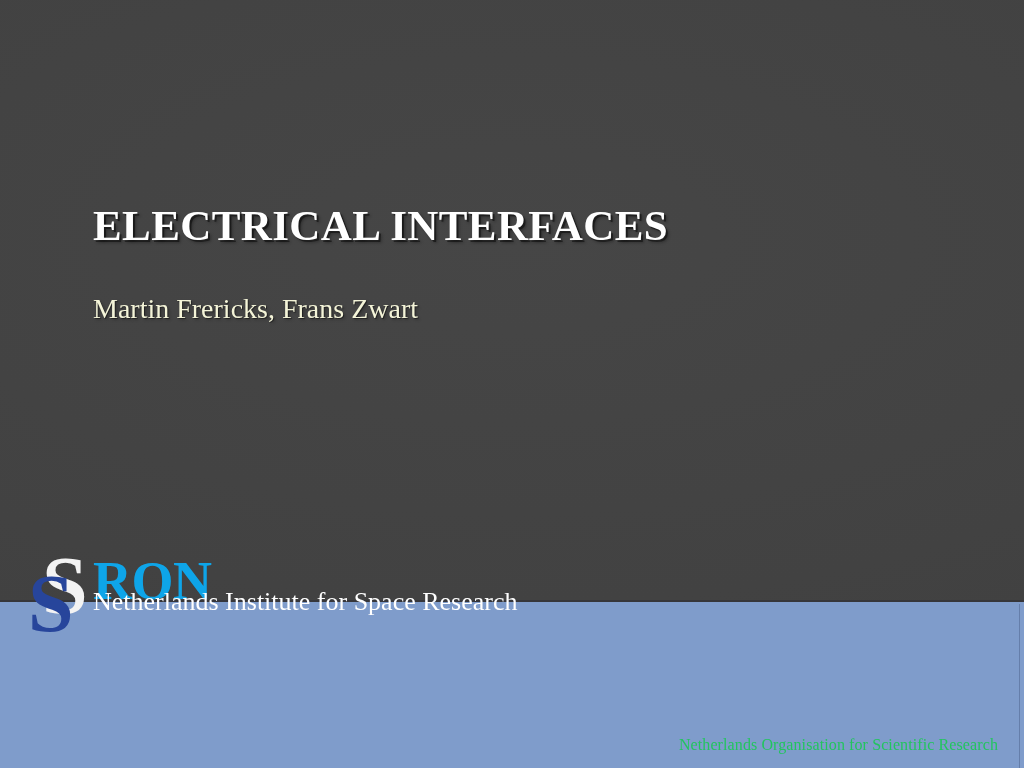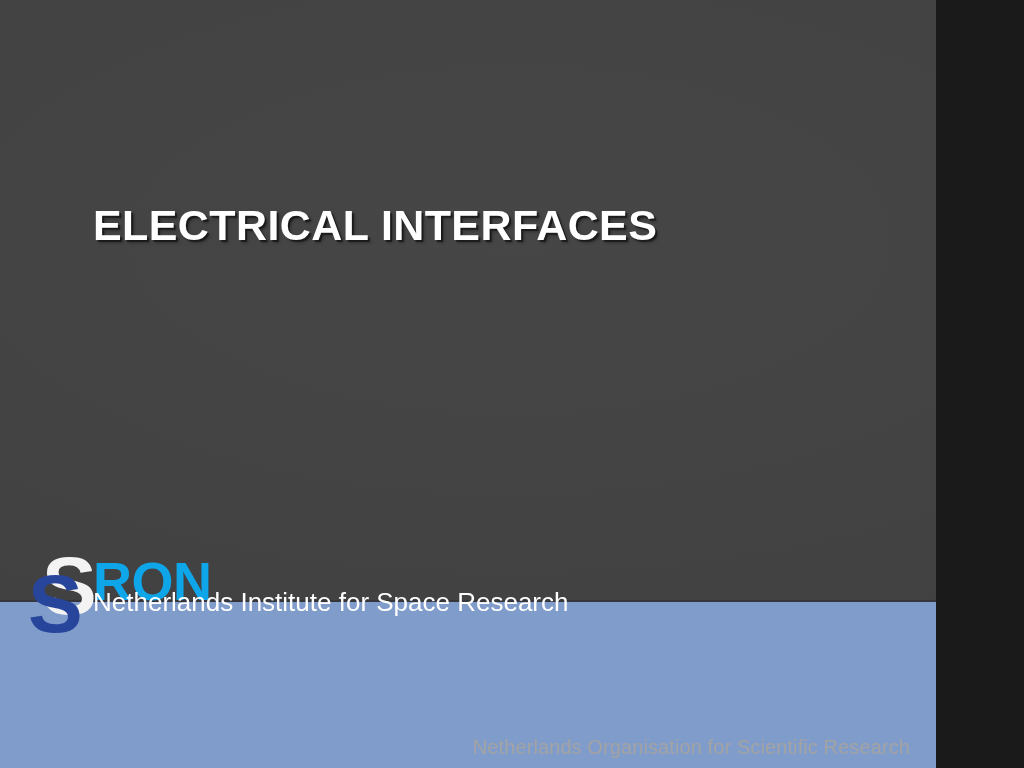--- a/index.html
+++ b/index.html
@@ -4,25 +4,25 @@
 <title>Electrical Interfaces — Title Slide</title>
 <style>
   html, body {
     margin: 0;
     padding: 0;
     background: #1a1a1a;
   }
 
   #slide {
     position: relative;
-    width: 936px;
+    width: 1024px;
     height: 768px;
     overflow: hidden;
     background: #424242;
-    font-family: Liberation Sans, sans-serif;
+    font-family: Liberation Serif, serif;
     -webkit-font-smoothing: antialiased;
   }
 
   
   .slide-body {
     position: absolute;
     left: 0;
     top: 0;
     width: 1024px;
     height: 600px;
@@ -147,37 +147,38 @@
     color: #ffffff;
     white-space: nowrap;
     z-index: 3;
   }
 
   
   .nwo-line {
     position: absolute;
     right: 26px;
     top: 737px;
-    font-size: 20px;
+    font-size: 16px;
     font-weight: normal;
     letter-spacing: 0.1px;
     line-height: 1;
-    color: #a3a3a3;
+    color: #22c55e;
     white-space: nowrap;
   }
 </style>
 </head>
 <body>
 
 <div id="slide">
 
   <div class="slide-body"></div>
 
   <div class="title">ELECTRICAL INTERFACES</div>
 
+  <div class="subtitle">Martin Frericks, Frans Zwart</div>
 
   <div class="footer-band"></div>
 
   <div class="logo">
 
     <div class="logo-s-wrap">
       <span class="logo-s-white">S</span>
       <span class="logo-s-blue">S</span>
     </div>
 

